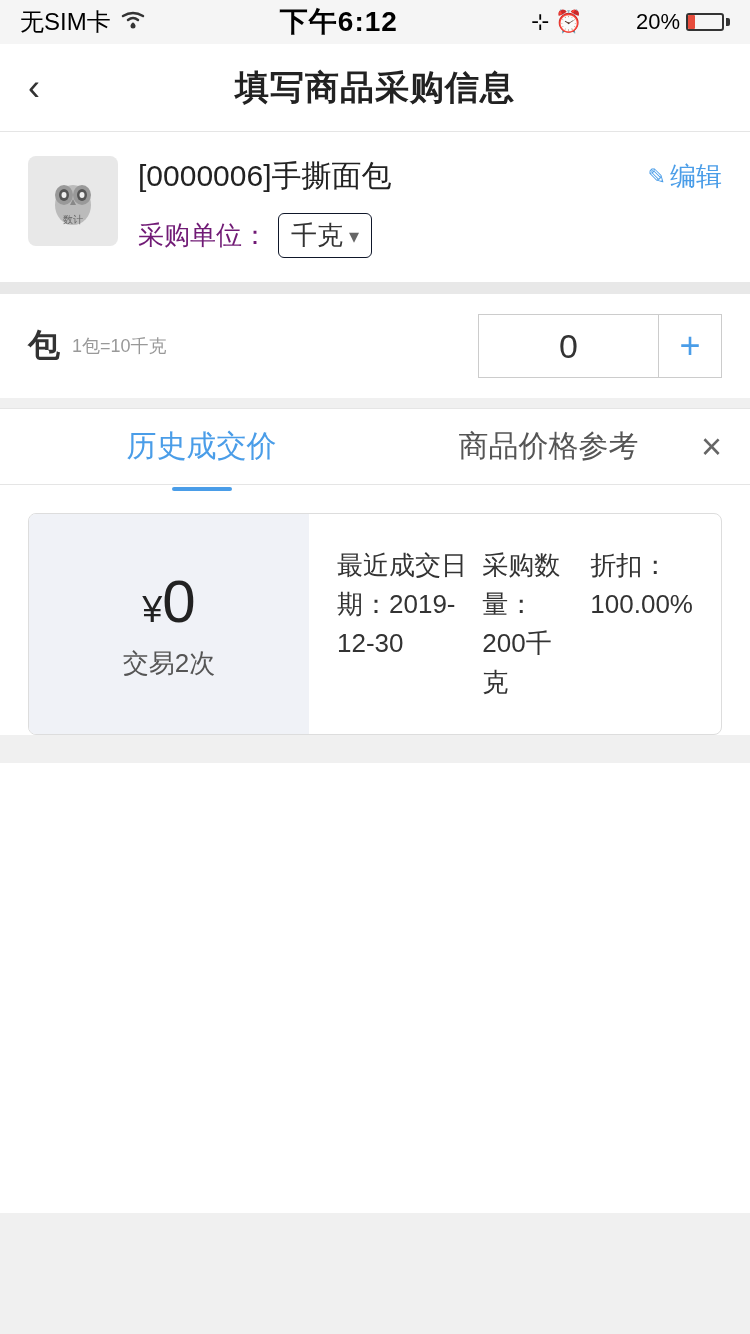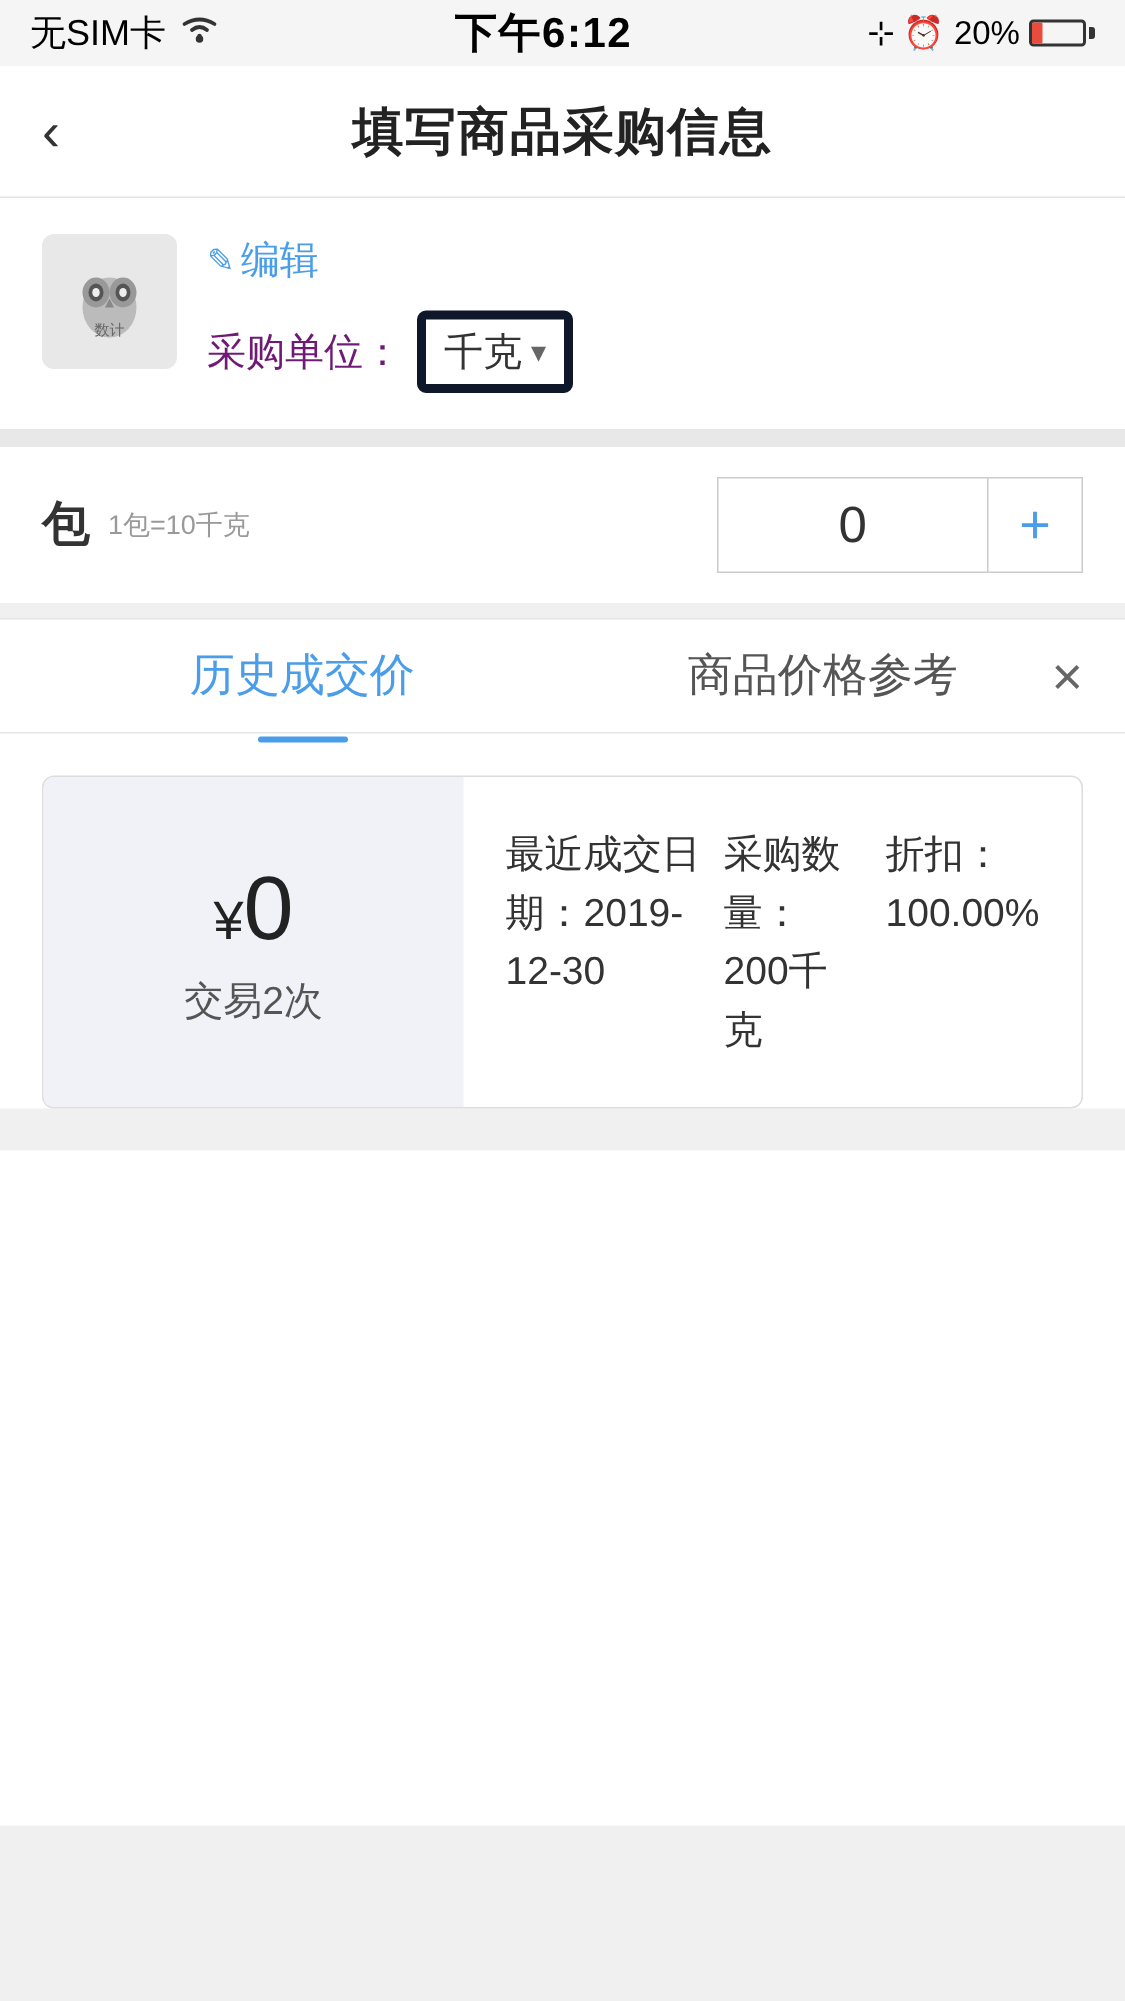--- a/index.html
+++ b/index.html
@@ -151,21 +151,21 @@
       align-items: center;
       gap: 10px;
     }
     .unit-label {
       font-size: 26px;
       color: #701a75;
     }
     .unit-selector {
       display: flex;
       align-items: center;
-      border: 6px solid #0f172a;
+      border: 1px solid #0f172a;
       border-radius: 6px;
       padding: 4px 12px;
       font-size: 26px;
       color: #333;
       background: #fff;
       gap: 6px;
     }
     .unit-selector .chevron {
       font-size: 20px;
       color: #666;
@@ -366,21 +366,21 @@
         <path d="M9 12 Q14 8 19 12" stroke="#333" stroke-width="2.5" fill="none" stroke-linecap="round"></path>
         <path d="M4 8 Q14 2 24 8" stroke="#333" stroke-width="2.5" fill="none" stroke-linecap="round"></path>
         <circle cx="14" cy="18" r="2.5" fill="#333"></circle>
       </svg>
     </span>
   </div>
   <div class="status-center">下午6:12</div>
   <div class="status-right">
     <span style="font-size:22px;">⊹</span>
     <span style="font-size:22px;">⏰</span>
-    <span style="font-size:22px;">20%</span>
+    <span style="font-size:22px;margin-left:47px;">20%</span>
     <div class="battery-icon">
       <div class="battery-body">
         <div class="battery-fill"></div>
       </div>
       <div class="battery-tip"></div>
     </div>
   </div>
 </div>
 
 <div class="nav-bar">
@@ -399,20 +399,23 @@
         <ellipse cx="21" cy="24" rx="5" ry="6" fill="#555"></ellipse>
         <ellipse cx="39" cy="24" rx="5" ry="6" fill="#555"></ellipse>
         <ellipse cx="21" cy="24" rx="2.5" ry="3" fill="#eee"></ellipse>
         <ellipse cx="39" cy="24" rx="2.5" ry="3" fill="#eee"></ellipse>
         <polygon points="30,28 27,34 33,34" fill="#888"></polygon>
         <text x="20" y="52" font-size="10" fill="#666" font-family="sans-serif">数计</text>
       </svg>
     </div>
     <div class="product-info">
       <div class="product-header">
+        <span class="product-name">
+          <span>[0000006]</span><span>手撕面包</span>
+        </span>
         <div class="edit-btn">
           <span class="edit-icon">✎</span>
           <span>编辑</span>
         </div>
       </div>
       <div class="purchase-unit-row">
         <div class="purchase-unit-left">
           <span class="unit-label">采购单位：</span>
           <div class="unit-selector">
             <span>千克</span>

